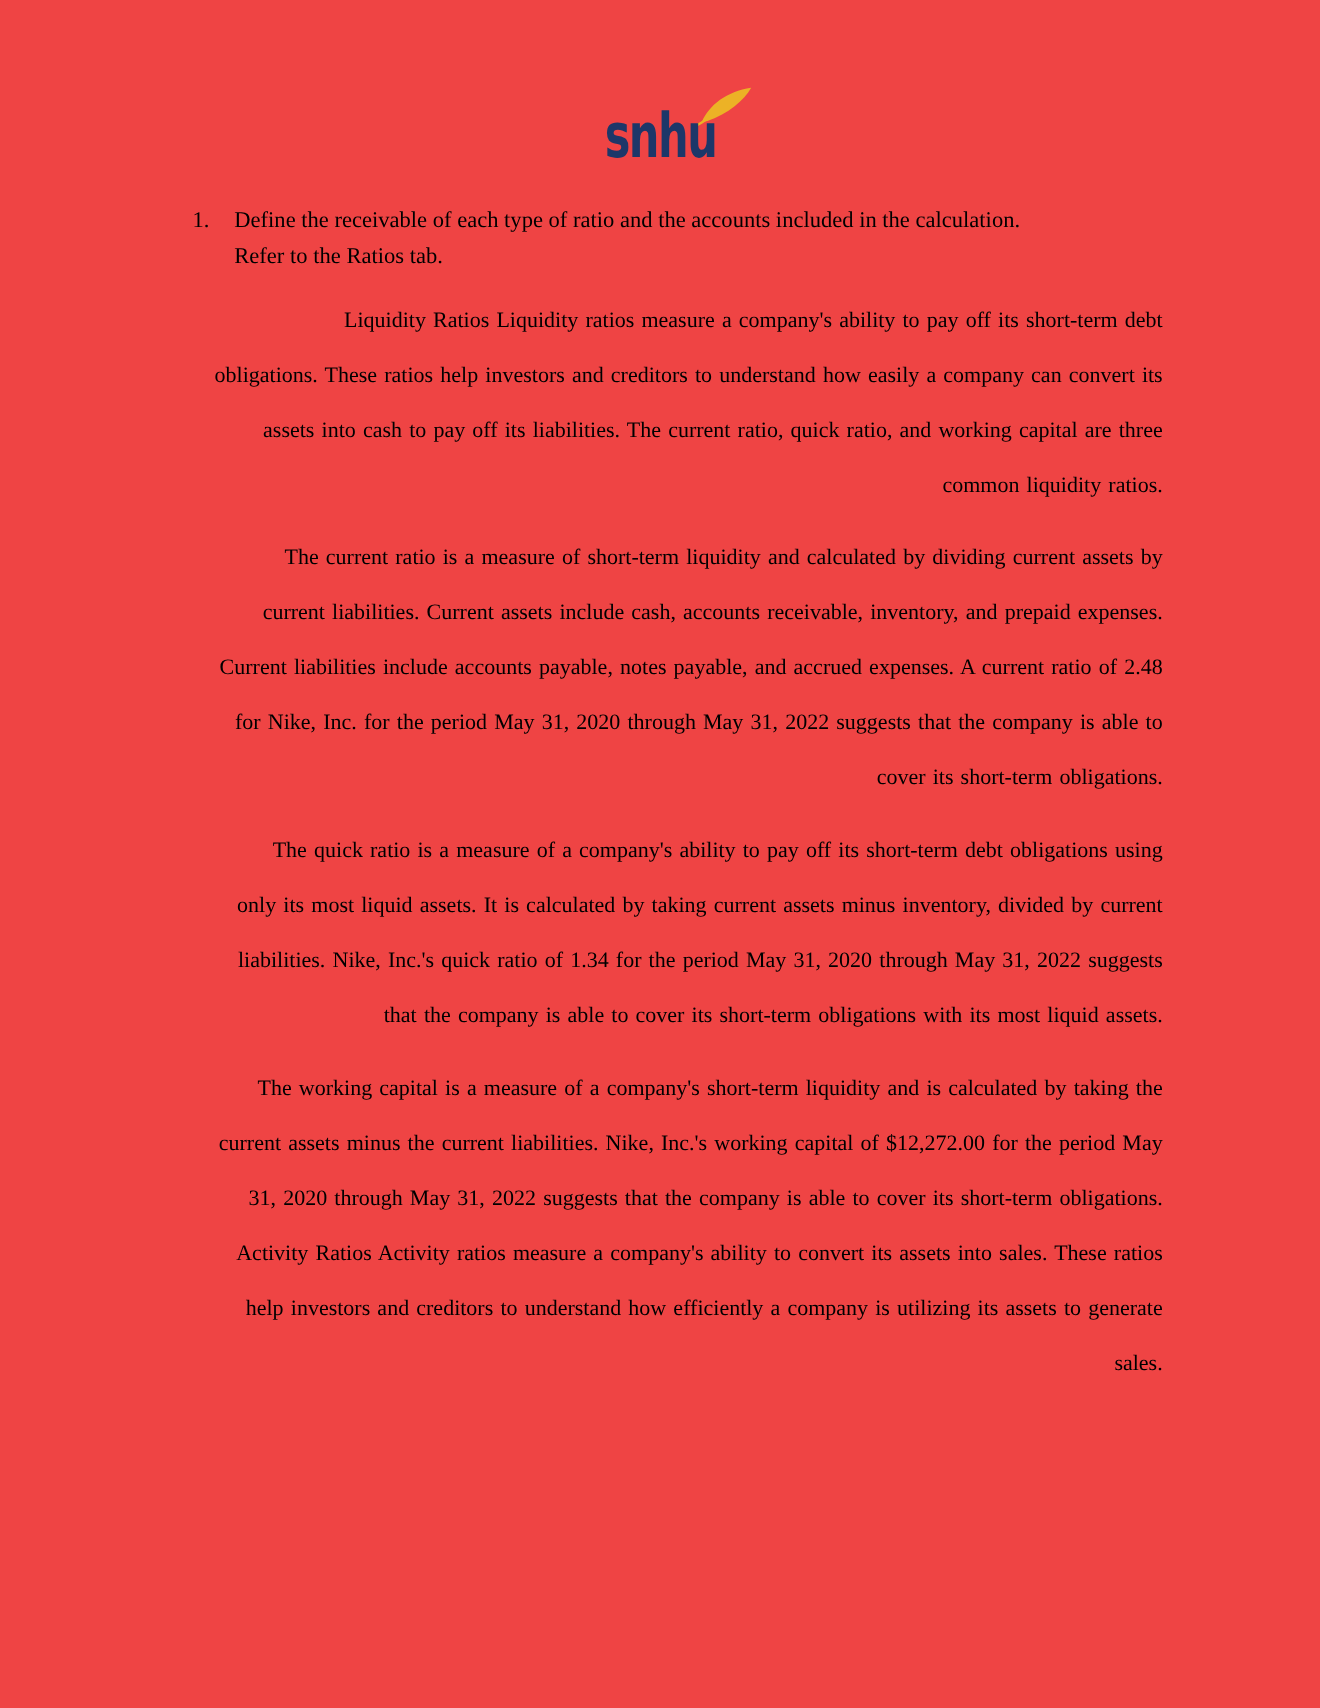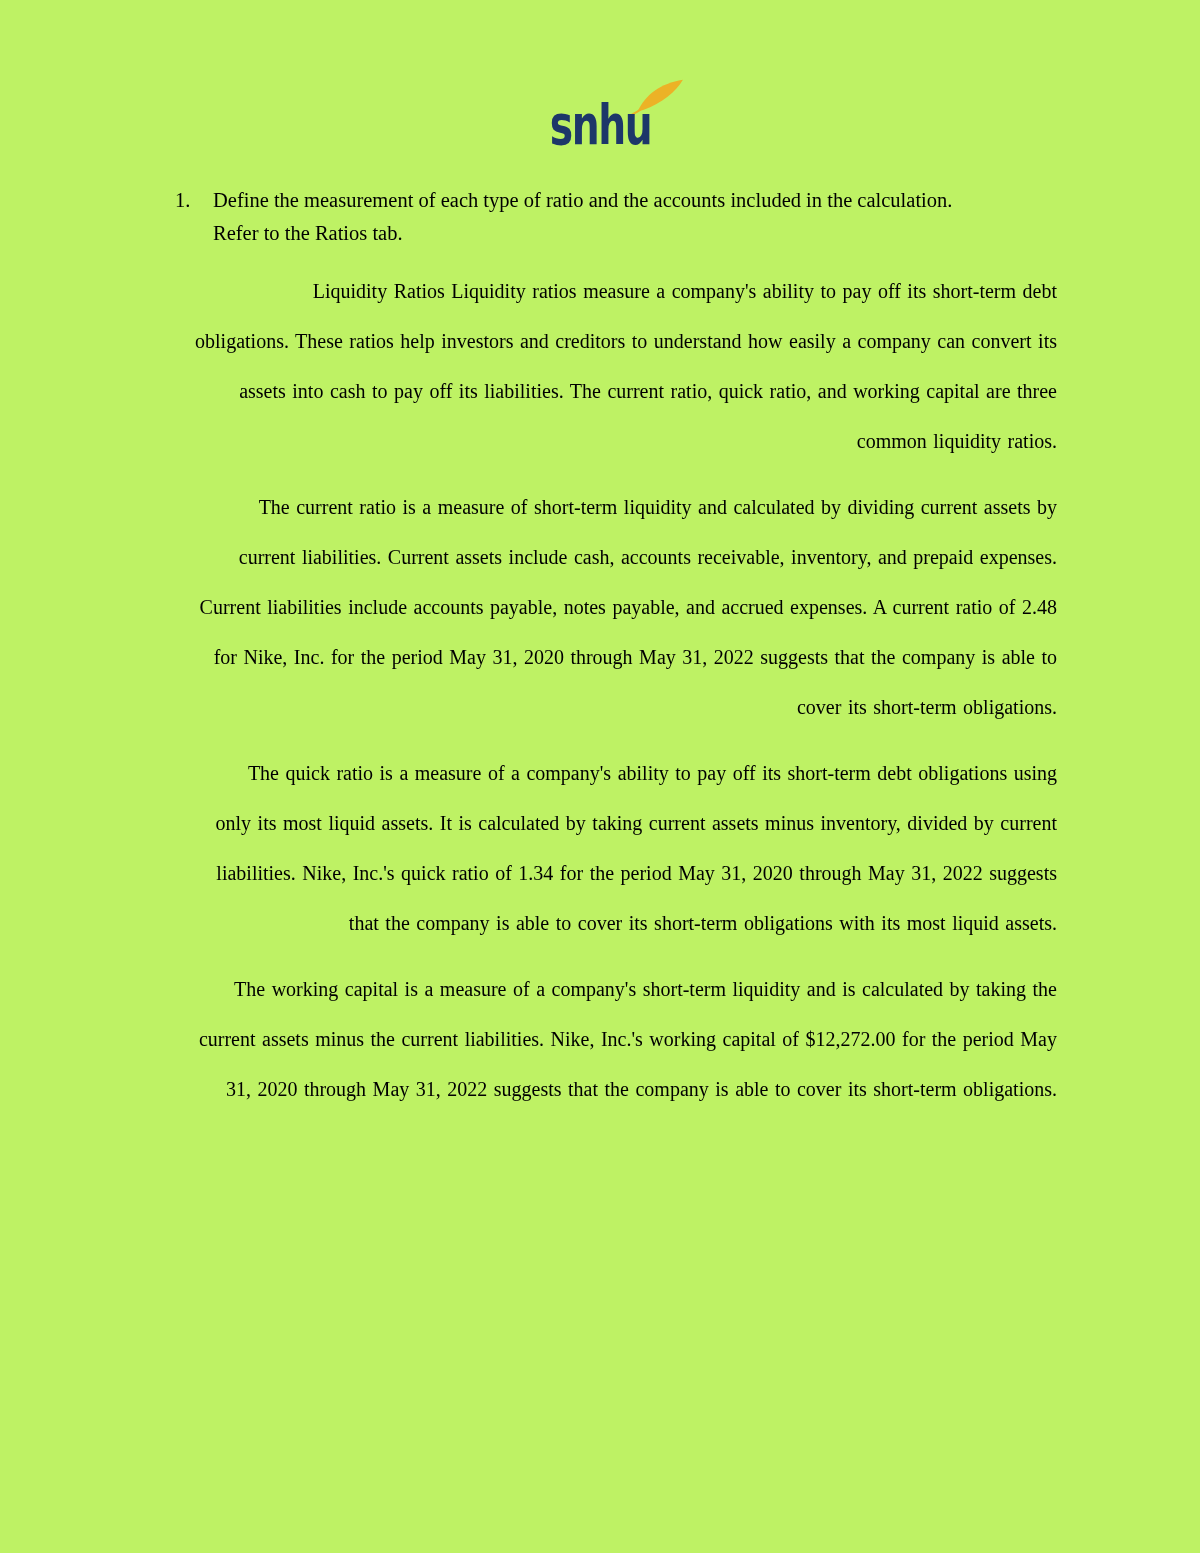--- a/index.html
+++ b/index.html
@@ -8,21 +8,21 @@
     width: 1200px;
     height: 1553px;
     font-family: "Liberation Serif", serif;
     color: #000000;
     overflow: hidden;
   }
   .page {
     width: 1200px;
     height: 1553px;
     padding: 52px 143px 0 143px;
-    background: #bef264;
+    background: #ef4444;
   }
 
   
   .logo-wrap {
     width: 100%;
     height: 96px;
     display: flex;
     justify-content: center;
     align-items: flex-end;
   }
@@ -107,24 +107,25 @@
         <path class="leaf-body" d="M10 38 C 18 20, 36 6, 62 2 C 54 16, 38 29, 16 37 C 14 37.6, 12 37.8, 10 38 Z"></path>
       </svg>
       <span class="logo-text">snhu</span>
     </div>
   </header>
 
 
   <div class="qlist">
     <div class="qlist-item">
       <span class="qlist-num">1.</span>
-      <span class="qlist-text">Define the measurement of each type of ratio and the accounts included in the calculation. Refer to the Ratios tab.</span>
+      <span class="qlist-text">Define the receivable of each type of ratio and the accounts included in the calculation. Refer to the Ratios tab.</span>
     </div>
   </div>
 
   <div class="body-text">
     <p class="para indent">Liquidity Ratios Liquidity ratios measure a company's ability to pay off its short-term debt obligations. These ratios help investors and creditors to understand how easily a company can convert its assets into cash to pay off its liabilities. The current ratio, quick ratio, and working capital are three common liquidity ratios.</p>
     <p class="para indent">The current ratio is a measure of short-term liquidity and calculated by dividing current assets by current liabilities. Current assets include cash, accounts receivable, inventory, and prepaid expenses. Current liabilities include accounts payable, notes payable, and accrued expenses. A current ratio of 2.48 for Nike, Inc. for the period May 31, 2020 through May 31, 2022 suggests that the company is able to cover its short-term obligations.</p>
     <p class="para indent">The quick ratio is a measure of a company's ability to pay off its short-term debt obligations using only its most liquid assets. It is calculated by taking current assets minus inventory, divided by current liabilities. Nike, Inc.'s quick ratio of 1.34 for the period May 31, 2020 through May 31, 2022 suggests that the company is able to cover its short-term obligations with its most liquid assets.</p>
     <p class="para indent">The working capital is a measure of a company's short-term liquidity and is calculated by taking the current assets minus the current liabilities. Nike, Inc.'s working capital of $12,272.00 for the period May 31, 2020 through May 31, 2022 suggests that the company is able to cover its short-term obligations.</p>
+    <p class="para noindent">Activity Ratios Activity ratios measure a company's ability to convert its assets into sales. These ratios help investors and creditors to understand how efficiently a company is utilizing its assets to generate sales.</p>
   </div>
 
 </div>
 
 </body></html>

